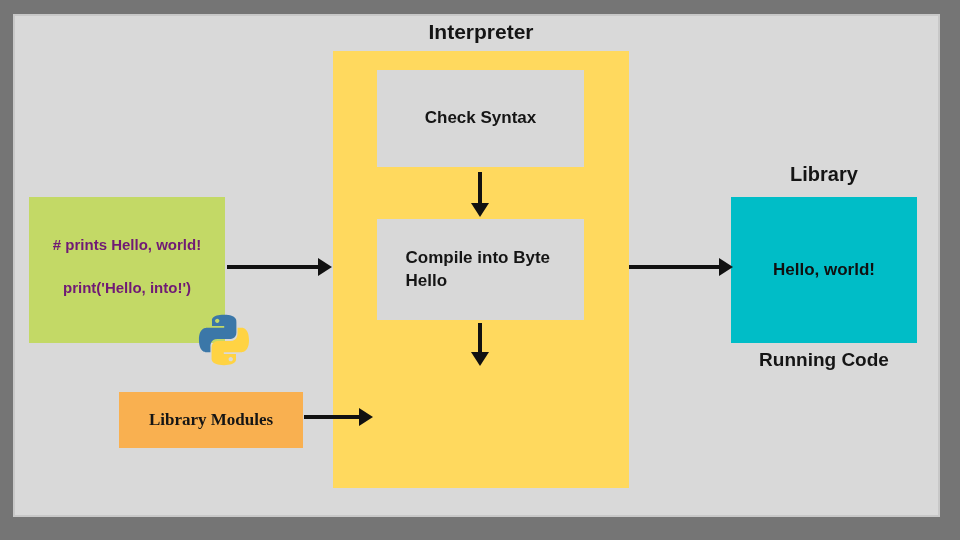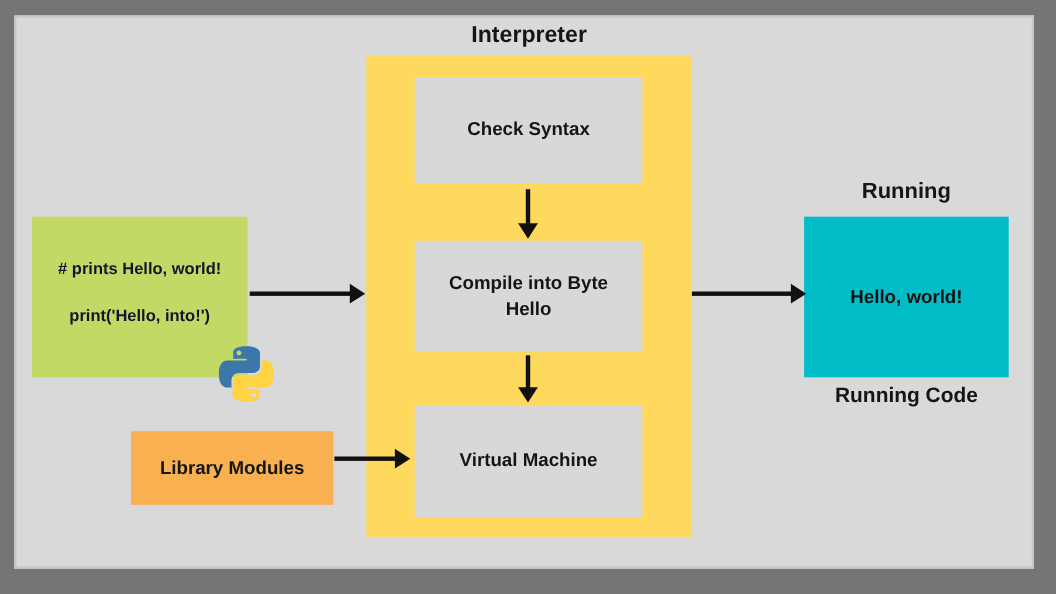--- a/index.html
+++ b/index.html
@@ -44,21 +44,20 @@
     background: #ffd95e;
   }
   .step-box {
     position: absolute;
     left: 377px;
     width: 207px;
     background: #d8d8d8;
     display: flex;
     align-items: center;
     justify-content: center;
-    text-align: center;
     color: #151515;
     font-weight: 700;
     font-size: 17px;
     line-height: 1.35;
   }
   .step-1 { top: 70px;  height: 97px; }
   .step-2 { top: 219px; height: 101px; }
   .step-3 { top: 369px; height: 101px; }
   .step-2 .wrap { display: inline-block; max-width: 150px; }
 
@@ -69,36 +68,37 @@
     background: #c3d966;
     display: flex;
     flex-direction: column;
     align-items: center;
     justify-content: center;
     gap: 26px;
     padding-bottom: 8px;
     box-sizing: border-box;
   }
   .source-box .code-line {
-    color: #0f172a;
+    color: #701a75;
     font-weight: 700;
     font-size: 15px;
     white-space: nowrap;
   }
   .library-box {
     position: absolute;
     left: 119px; top: 392px;
-    width: 184px; height: 67px;
+    width: 184px; height: 56px;
     background: #f9b050;
     display: flex;
     align-items: center;
     justify-content: center;
     color: #151515;
     font-weight: 700;
     font-size: 17px;
+    font-family: Liberation Serif, serif;
   }
   .output-box {
     position: absolute;
     left: 731px; top: 197px;
     width: 186px; height: 146px;
     background: #00bdc7;
     display: flex;
     align-items: center;
     justify-content: center;
     color: #101010;
@@ -141,33 +141,30 @@
     width: 52px; height: 56px;
   }
 </style>
 </head>
 <body>
 
 <div class="stage">
   <div class="panel"></div>
 
   <div class="heading title-interpreter">Interpreter</div>
-  <div class="heading title-output">Running</div>
+  <div class="heading title-output">Library</div>
   <div class="heading caption-running">Running Code</div>
 
   <div class="interpreter-container"></div>
 
   <div class="step-box step-1">
     <span class="wrap">Check Syntax</span>
   </div>
   <div class="step-box step-2">
     <span class="wrap">Compile into Byte Hello</span>
-  </div>
-  <div class="step-box step-3">
-    <span class="wrap">Virtual Machine</span>
   </div>
 
   <div class="source-box">
     <span class="code-line"># prints Hello, world!</span>
     <span class="code-line">print('Hello, into!')</span>
   </div>
 
   <svg class="python-icon" viewBox="0 0 110 110" aria-hidden="true">
     <path fill="#3b77a8" d="M54.9 1.8c-27 0-25.3 11.7-25.3 11.7l.03 12.1h25.8v3.6H19.4S2 27.2 2 54.5c0 27.3 15.2 26.3 15.2 26.3h9.1V68.2s-.5-15.2 14.9-15.2h25.6s14.4.2 14.4-13.9V15.7S83.3 1.8 54.9 1.8zM40.7 9.9c2.6 0 4.6 2.1 4.6 4.6 0 2.6-2.1 4.6-4.6 4.6-2.6 0-4.6-2.1-4.6-4.6 0-2.6 2-4.6 4.6-4.6z"></path>
     <path fill="#ffd343" d="M55.1 108.2c27 0 25.3-11.7 25.3-11.7l-.03-12.1H54.6v-3.6h35.9s17.4 2 17.4-25.3c0-27.3-15.2-26.3-15.2-26.3h-9.1v12.6s.5 15.2-14.9 15.2H43.1s-14.4-.2-14.4 13.9v23.4s-2.1 13.9 26.4 13.9zM69.3 100.1c-2.6 0-4.6-2.1-4.6-4.6 0-2.6 2.1-4.6 4.6-4.6 2.6 0 4.6 2.1 4.6 4.6 0 2.6-2 4.6-4.6 4.6z"></path>

